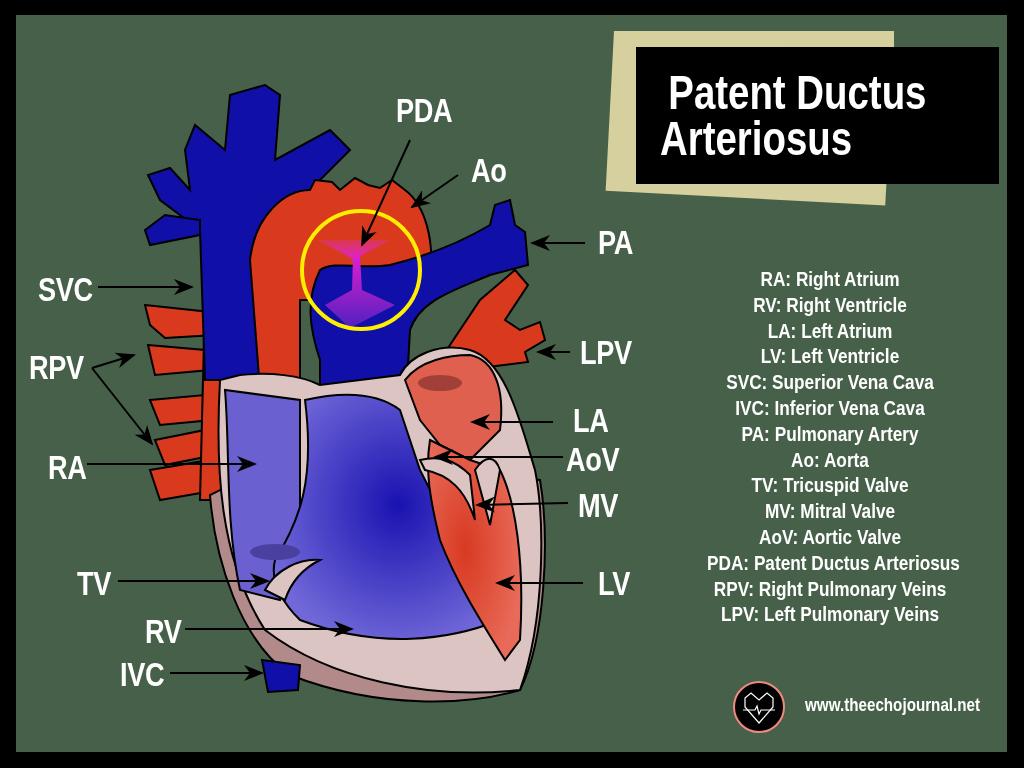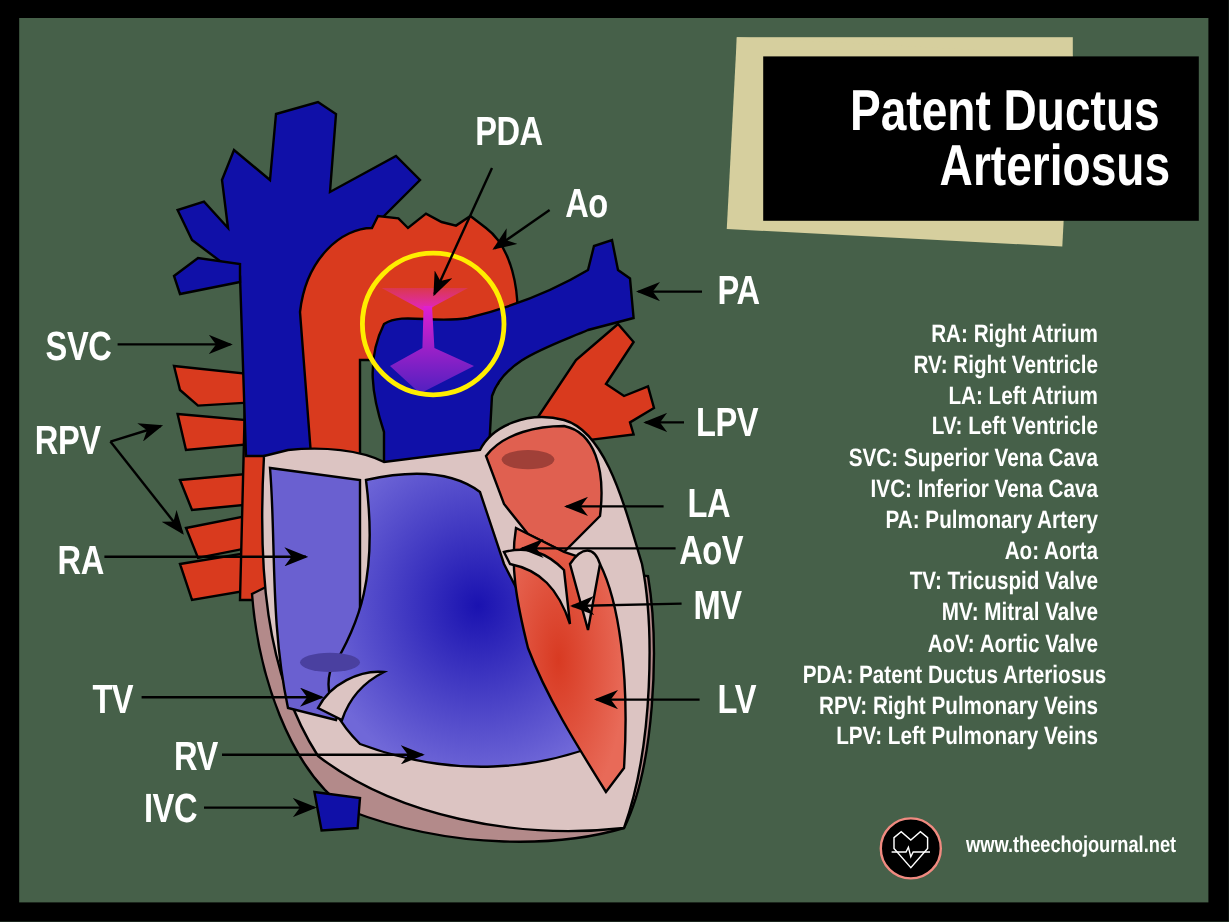--- a/index.html
+++ b/index.html
@@ -1,23 +1,23 @@
 <!DOCTYPE html>
 <html><head>
 <meta charset="utf-8">
 <style>
   html,body{margin:0;padding:0;}
   body{width:1024px;height:768px;background:#000;position:relative;overflow:hidden;font-family:"Liberation Sans",sans-serif;}
   .panel{position:absolute;left:16px;top:15px;width:991px;height:737px;background:#466049;}
   .lbl{position:absolute;color:#fff;font-family:"Liberation Sans",sans-serif;font-weight:bold;font-size:34px;line-height:34px;transform:scaleX(0.8);transform-origin:left center;letter-spacing:-0.5px;}
   .title-back{position:absolute;left:614px;top:31px;width:280px;height:160px;background:#d6cf9e;transform:rotate(3deg);transform-origin:left top;}
   .title-back2{position:absolute;left:614px;top:31px;width:280px;height:150px;background:#d6cf9e;}
-  .title-box{position:absolute;left:636px;top:47px;width:363px;height:137px;background:#000;display:flex;flex-direction:column;align-items:flex-end;justify-content:center;}
+  .title-box{position:absolute;left:636px;top:47px;width:363px;height:137px;background:#000;display:flex;flex-direction:column;align-items:flex-start;justify-content:center;}
   .title-line{color:#fff;font-weight:bold;font-size:48px;line-height:46px;transform:scaleX(0.8);white-space:nowrap;}
-  .legend{position:absolute;left:642px;top:266px;width:300px;text-align:right;}
+  .legend{position:absolute;left:680px;top:266px;width:300px;text-align:center;}
   .legend-item{color:#fff;font-weight:bold;font-size:21px;line-height:25.8px;white-space:nowrap;transform:scaleX(0.82);}
   .logo{position:absolute;left:733px;top:681px;width:52px;height:52px;border-radius:50%;background:#000;border:2px solid #f08a80;box-sizing:border-box;}
   .site{position:absolute;left:805px;top:694px;color:#fff;font-weight:bold;font-size:19px;line-height:22px;transform:scaleX(0.8);transform-origin:left center;white-space:nowrap;}
   svg.diagram{position:absolute;left:0;top:0;}
 </style>
 </head>
 <body>
 
 <div class="panel"></div>
 

